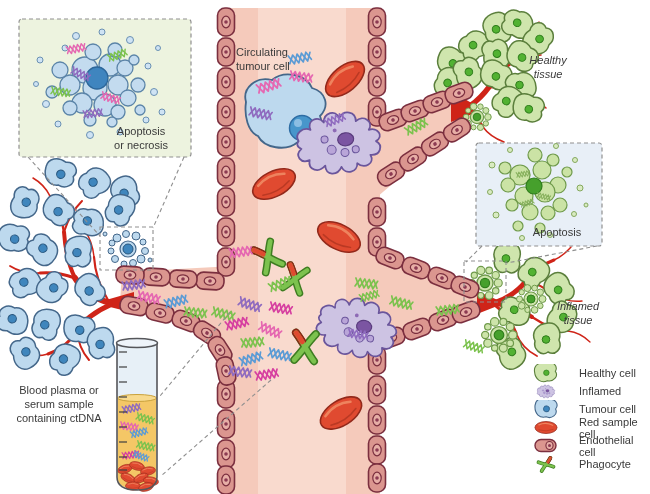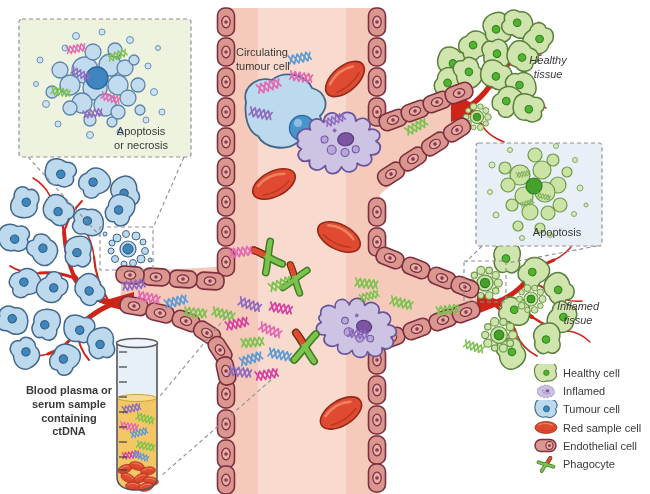--- a/index.html
+++ b/index.html
@@ -5,21 +5,21 @@
   html,body{margin:0;padding:0;background:#fff;}
   .canvas{position:relative;width:650px;height:494px;background:#ffffff;overflow:hidden;
           font-family:"Liberation Sans",sans-serif;}
   .canvas svg.art{position:absolute;left:0;top:0;}
   .lbl{position:absolute;font-size:11px;line-height:1.25;color:#3a3a3a;white-space:pre-line;}
   .lbl.right{text-align:center;}
   .lbl.center{text-align:center;font-style:italic;}
   .legend{position:absolute;left:532px;top:364px;display:flex;flex-direction:column;}
   .legend-row{display:flex;align-items:center;height:18.2px;}
   .legend-row svg{flex:0 0 28px;}
-  .legend-row span{font-size:11px;color:#3a3a3a;margin-left:3px;}
+  .legend-row span{font-size:11px;color:#3a3a3a;margin-left:19px;}
 </style>
 </head>
 <body>
 
 <div class="canvas">
 
 <svg class="art" width="650" height="494" viewBox="0 0 650 494">
 <defs>
   <g id="endo">
     <rect x="-8.5" y="-14" width="17" height="28" rx="7.5" fill="#db968f" stroke="#7b2f3f" stroke-width="1.6"></rect>
@@ -448,21 +448,21 @@
 
 <div class="lbl right" style="left:96px;top:125px;width:90px;">Apoptosis
 or necrosis</div>
 <div class="lbl" style="left:236px;top:46px;width:95px;">Circulating
 tumour cell</div>
 <div class="lbl center" style="left:516px;top:54px;width:64px;">Healthy
 tissue</div>
 <div class="lbl right" style="left:517px;top:226px;width:80px;">Apoptosis</div>
 <div class="lbl center" style="left:538px;top:276px;width:80px;margin-top:24px;">Inflamed
 tissue</div>
-<div class="lbl right" style="left:25px;top:384px;width:88px;font-weight:bold;">Blood plasma or
+<div class="lbl right" style="left:15px;top:384px;width:88px;">Blood plasma or
 serum sample
 containing ctDNA</div>
 
 <div class="legend">
   <div class="legend-row">
     <svg width="28" height="19" viewBox="0 0 28 19">
       <use href="#hcell" transform="translate(14,9.5) scale(0.72)"></use>
     </svg>
     <span>Healthy cell</span>
   </div>

